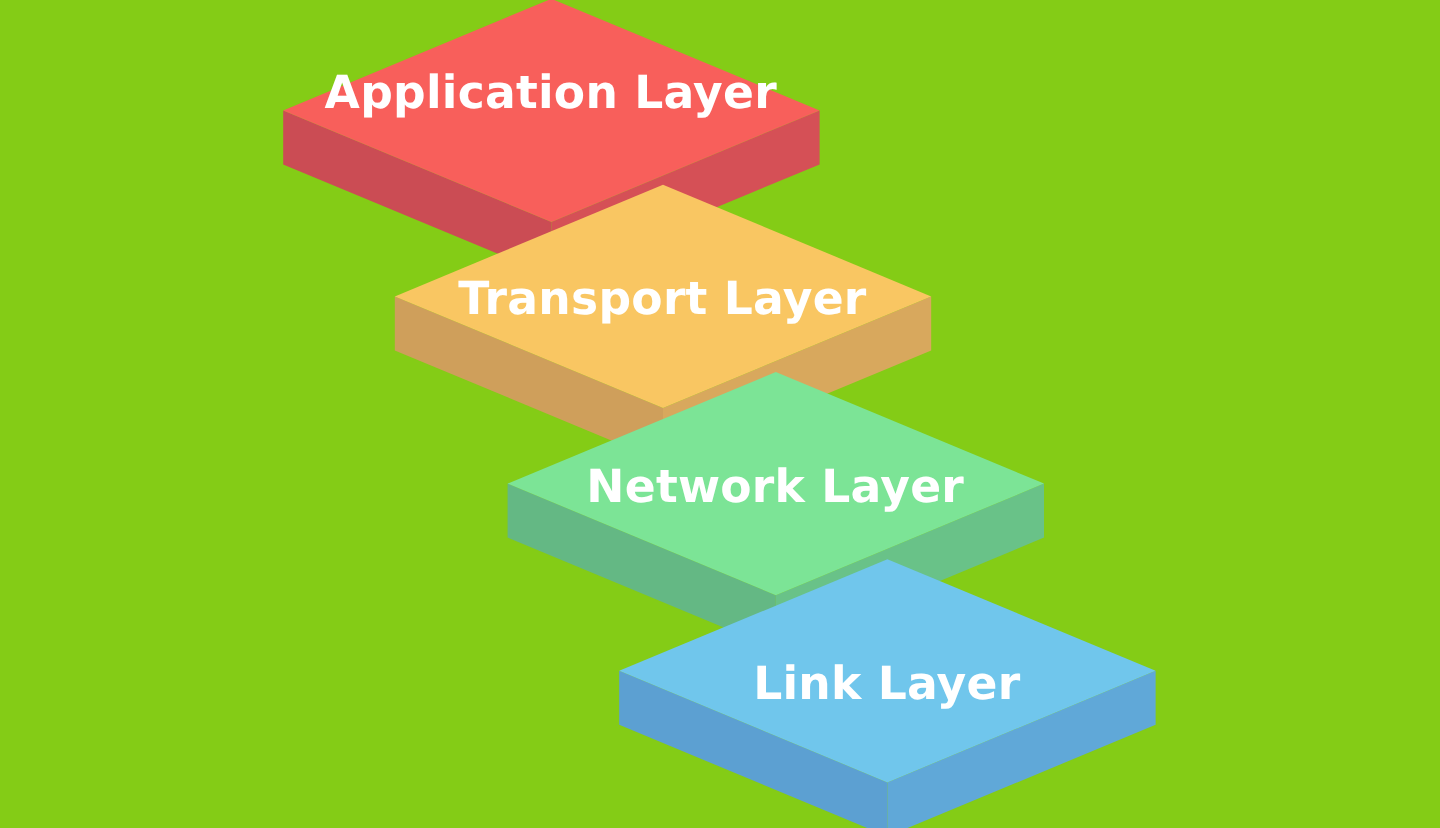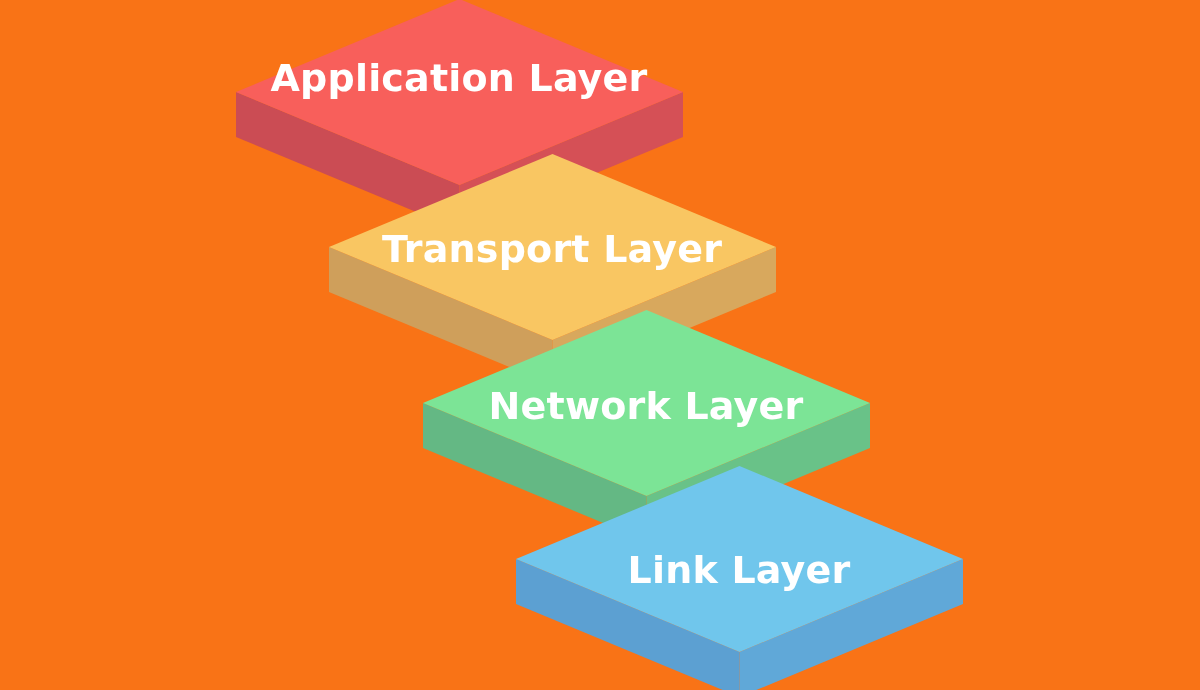--- a/index.html
+++ b/index.html
@@ -34,21 +34,21 @@
     fill: #ffffff;
     text-anchor: middle;
     dominant-baseline: middle;
     letter-spacing: 0.2px;
     paint-order: stroke;
   }
 </style>
 </head>
 <body>
 
-<div id="stage" style="background: #f97316;">
+<div id="stage" style="background: #84cc16;">
   <svg id="stack-svg" viewBox="0 0 1200 690" xmlns="http://www.w3.org/2000/svg">
     <g id="layers-group">
         <g>
           <polygon points="236,92 459.5,185 459.5,230 236,137" fill="#cb4c54"></polygon>
           <polygon points="459.5,185 683,92 683,137 459.5,230" fill="rgb(213,80,86)"></polygon>
           <polygon points="236,92 459.5,-1 683,92 459.5,185" fill="#f85f5b"></polygon>
           <text x="459" y="80" class="layer-label" fill="#ffffff">Application Layer</text>
         </g>
         <g>
           <polygon points="329,247 552.5,340 552.5,385 329,292" fill="#cf9f5b"></polygon>

